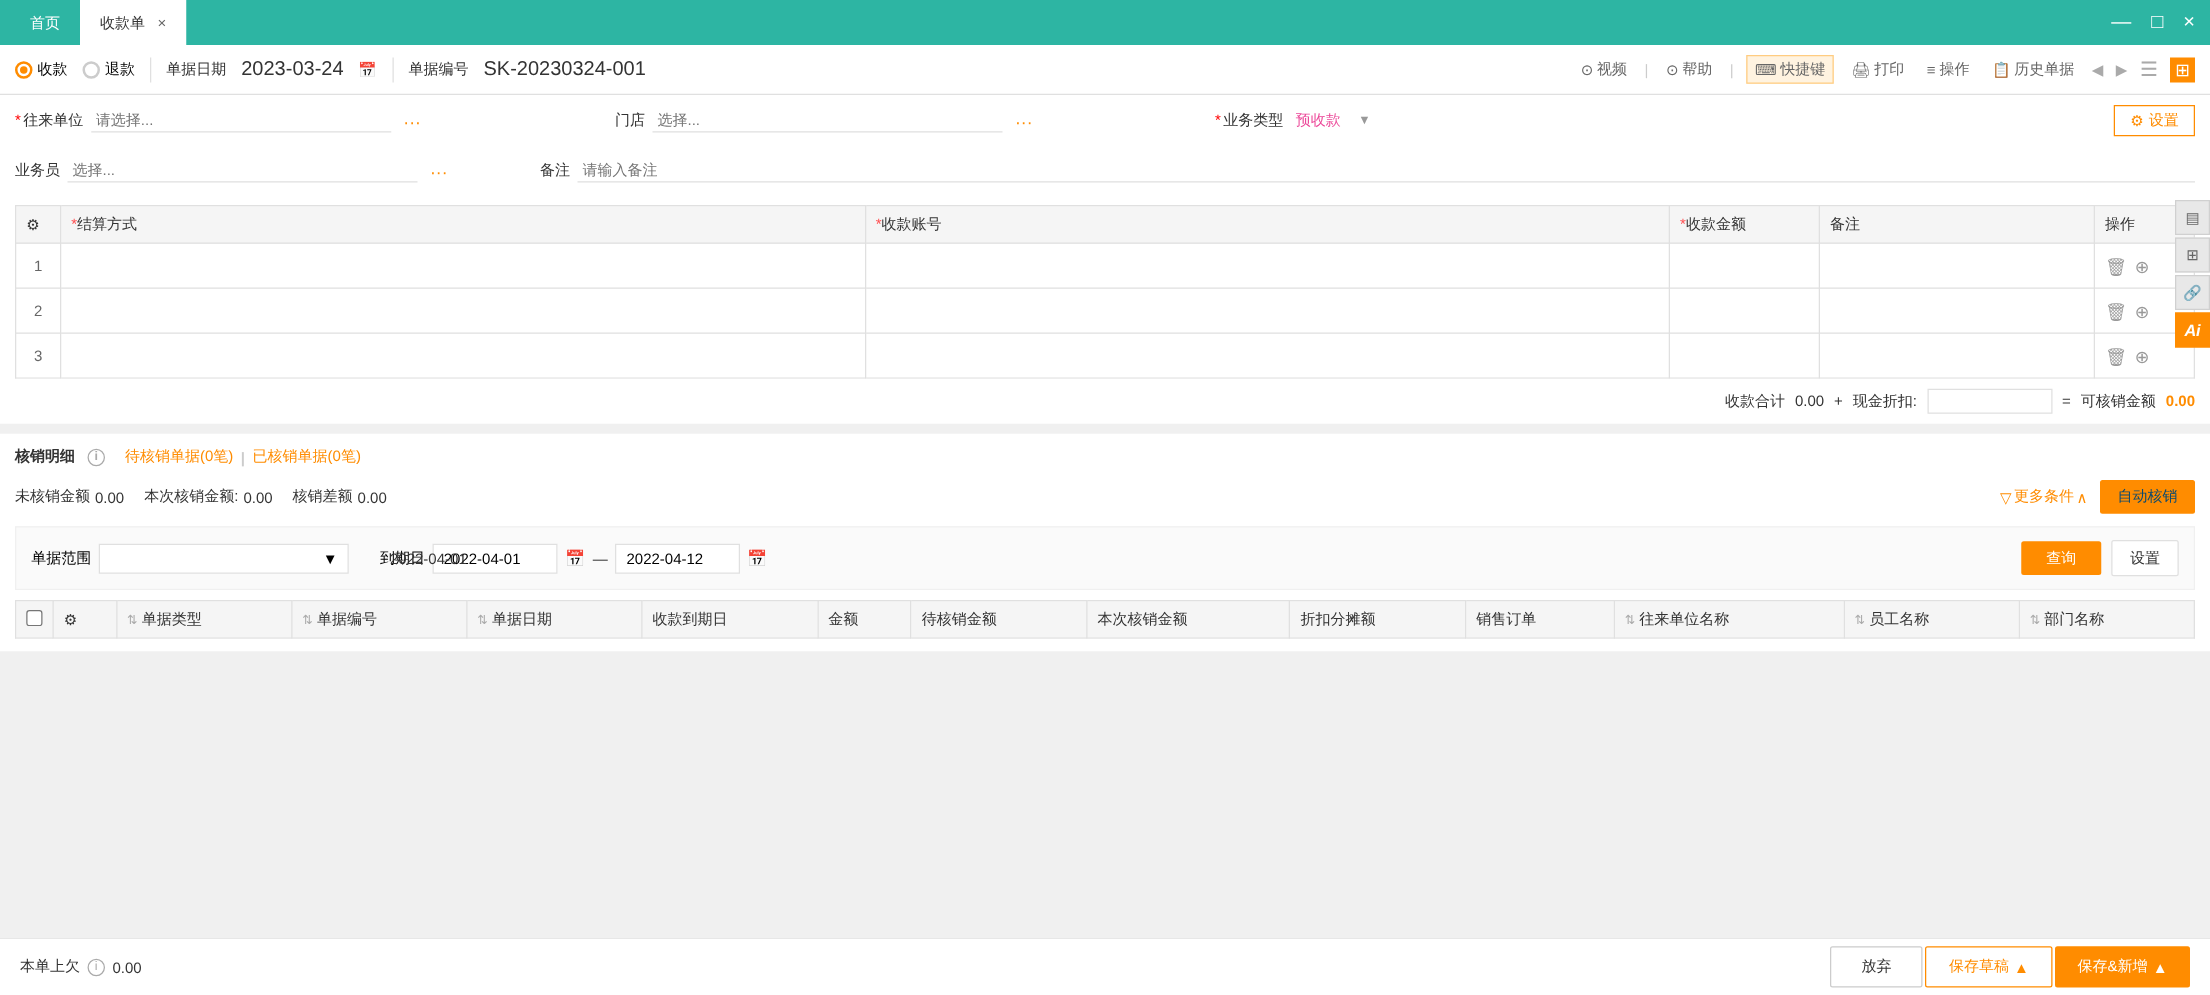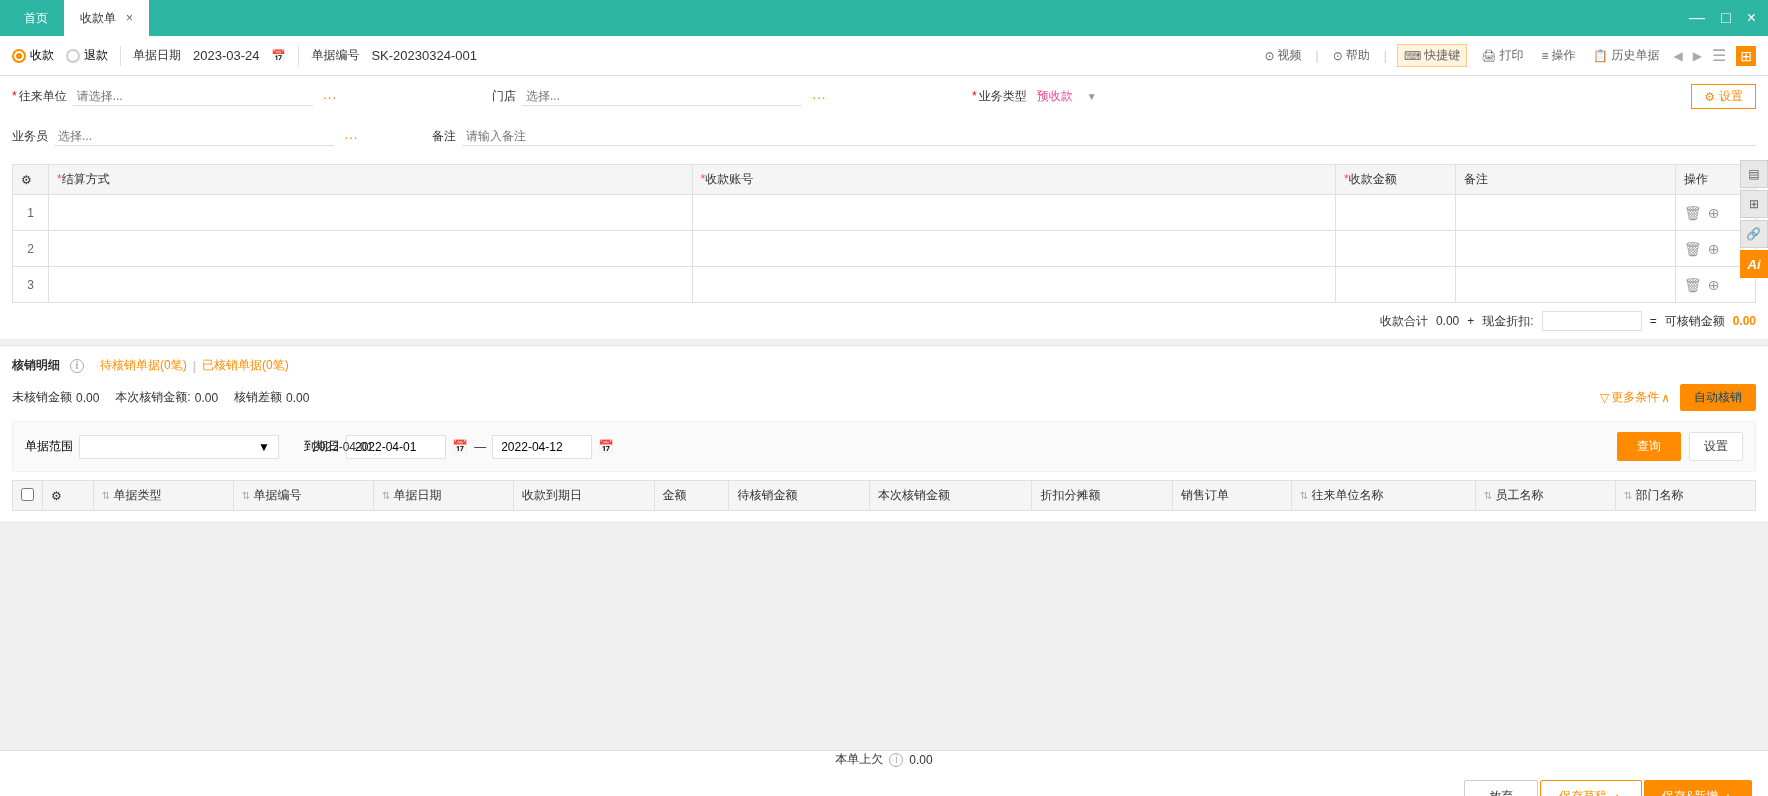--- a/index.html
+++ b/index.html
@@ -68,21 +68,21 @@
       width: 14px; height: 14px; border-radius: 50%;
       border: 2px solid #ccc;
       display: flex; align-items: center; justify-content: center;
     }
     .radio-dot.active { border-color: #ff8c00; }
     .radio-dot.active::after {
       content: ''; width: 6px; height: 6px; border-radius: 50%; background: #ff8c00;
     }
     .toolbar-divider { width: 1px; height: 20px; background: #e0e0e0; }
     .toolbar-label { color: #333; font-size: 12px; }
-    .toolbar-value { color: #333; font-size: 13px; font-weight: 500; }
+    .toolbar-value { color: #333; font-size: 16px; font-weight: 500; }
     .toolbar-icon-btn {
       display: flex; align-items: center; gap: 3px;
       color: #666; cursor: pointer; font-size: 12px; padding: 2px 4px;
     }
     .toolbar-right { margin-left: auto; display: flex; align-items: center; gap: 10px; }
 
     
     .form-row {
       display: flex;
       align-items: center;
@@ -263,21 +263,20 @@
     .footer {
       position: fixed;
       bottom: 0; left: 0; right: 0;
       height: 46px;
       background: #fff;
       border-top: 1px solid #e0e0e0;
       display: flex;
       align-items: center;
       padding: 0 16px;
       gap: 12px;
-      flex-direction: column;
     }
     .footer-left { display: flex; align-items: center; gap: 6px; font-size: 12px; color: #333; }
     .footer-right { margin-left: auto; display: flex; gap: 2px; }
     .btn-abandon {
       background: #fff; color: #333; border: 1px solid #ccc;
       padding: 7px 24px; cursor: pointer; font-size: 13px; border-radius: 2px;
     }
     .btn-draft {
       background: #fff; color: #ff8c00; border: 1px solid #ff8c00;
       padding: 7px 18px; cursor: pointer; font-size: 13px; border-radius: 2px;
@@ -305,21 +304,21 @@
       border: 1px solid #d0d0d0;
       display: flex; align-items: center; justify-content: center;
       cursor: pointer; font-size: 14px; color: #666;
     }
     .mini-btn.orange { background: #ff8c00; color: #fff; border-color: #ff8c00; }
 
     .info-circle { color: #aaa; cursor: pointer; font-size: 12px; border: 1px solid #aaa; border-radius: 50%; width: 14px; height: 14px; display: inline-flex; align-items: center; justify-content: center; font-size: 10px; }
 
     .calendar-icon { color: #aaa; cursor: pointer; font-size: 13px; }
 
-    .filter-row-buttons { margin-left: auto; display: flex; gap: 8px; }
+    .filter-row-buttons { margin-left: auto; display: flex; align-items: center; gap: 8px; }
 
     .verify-filter-section {
       background: #fafafa;
       border: 1px solid #f0f0f0;
       padding: 10px 12px;
       margin-bottom: 8px;
     }
     .filter-date-row { display: flex; align-items: center; gap: 8px; }
 
     .checkbox-cell { width: 30px; text-align: center; }

